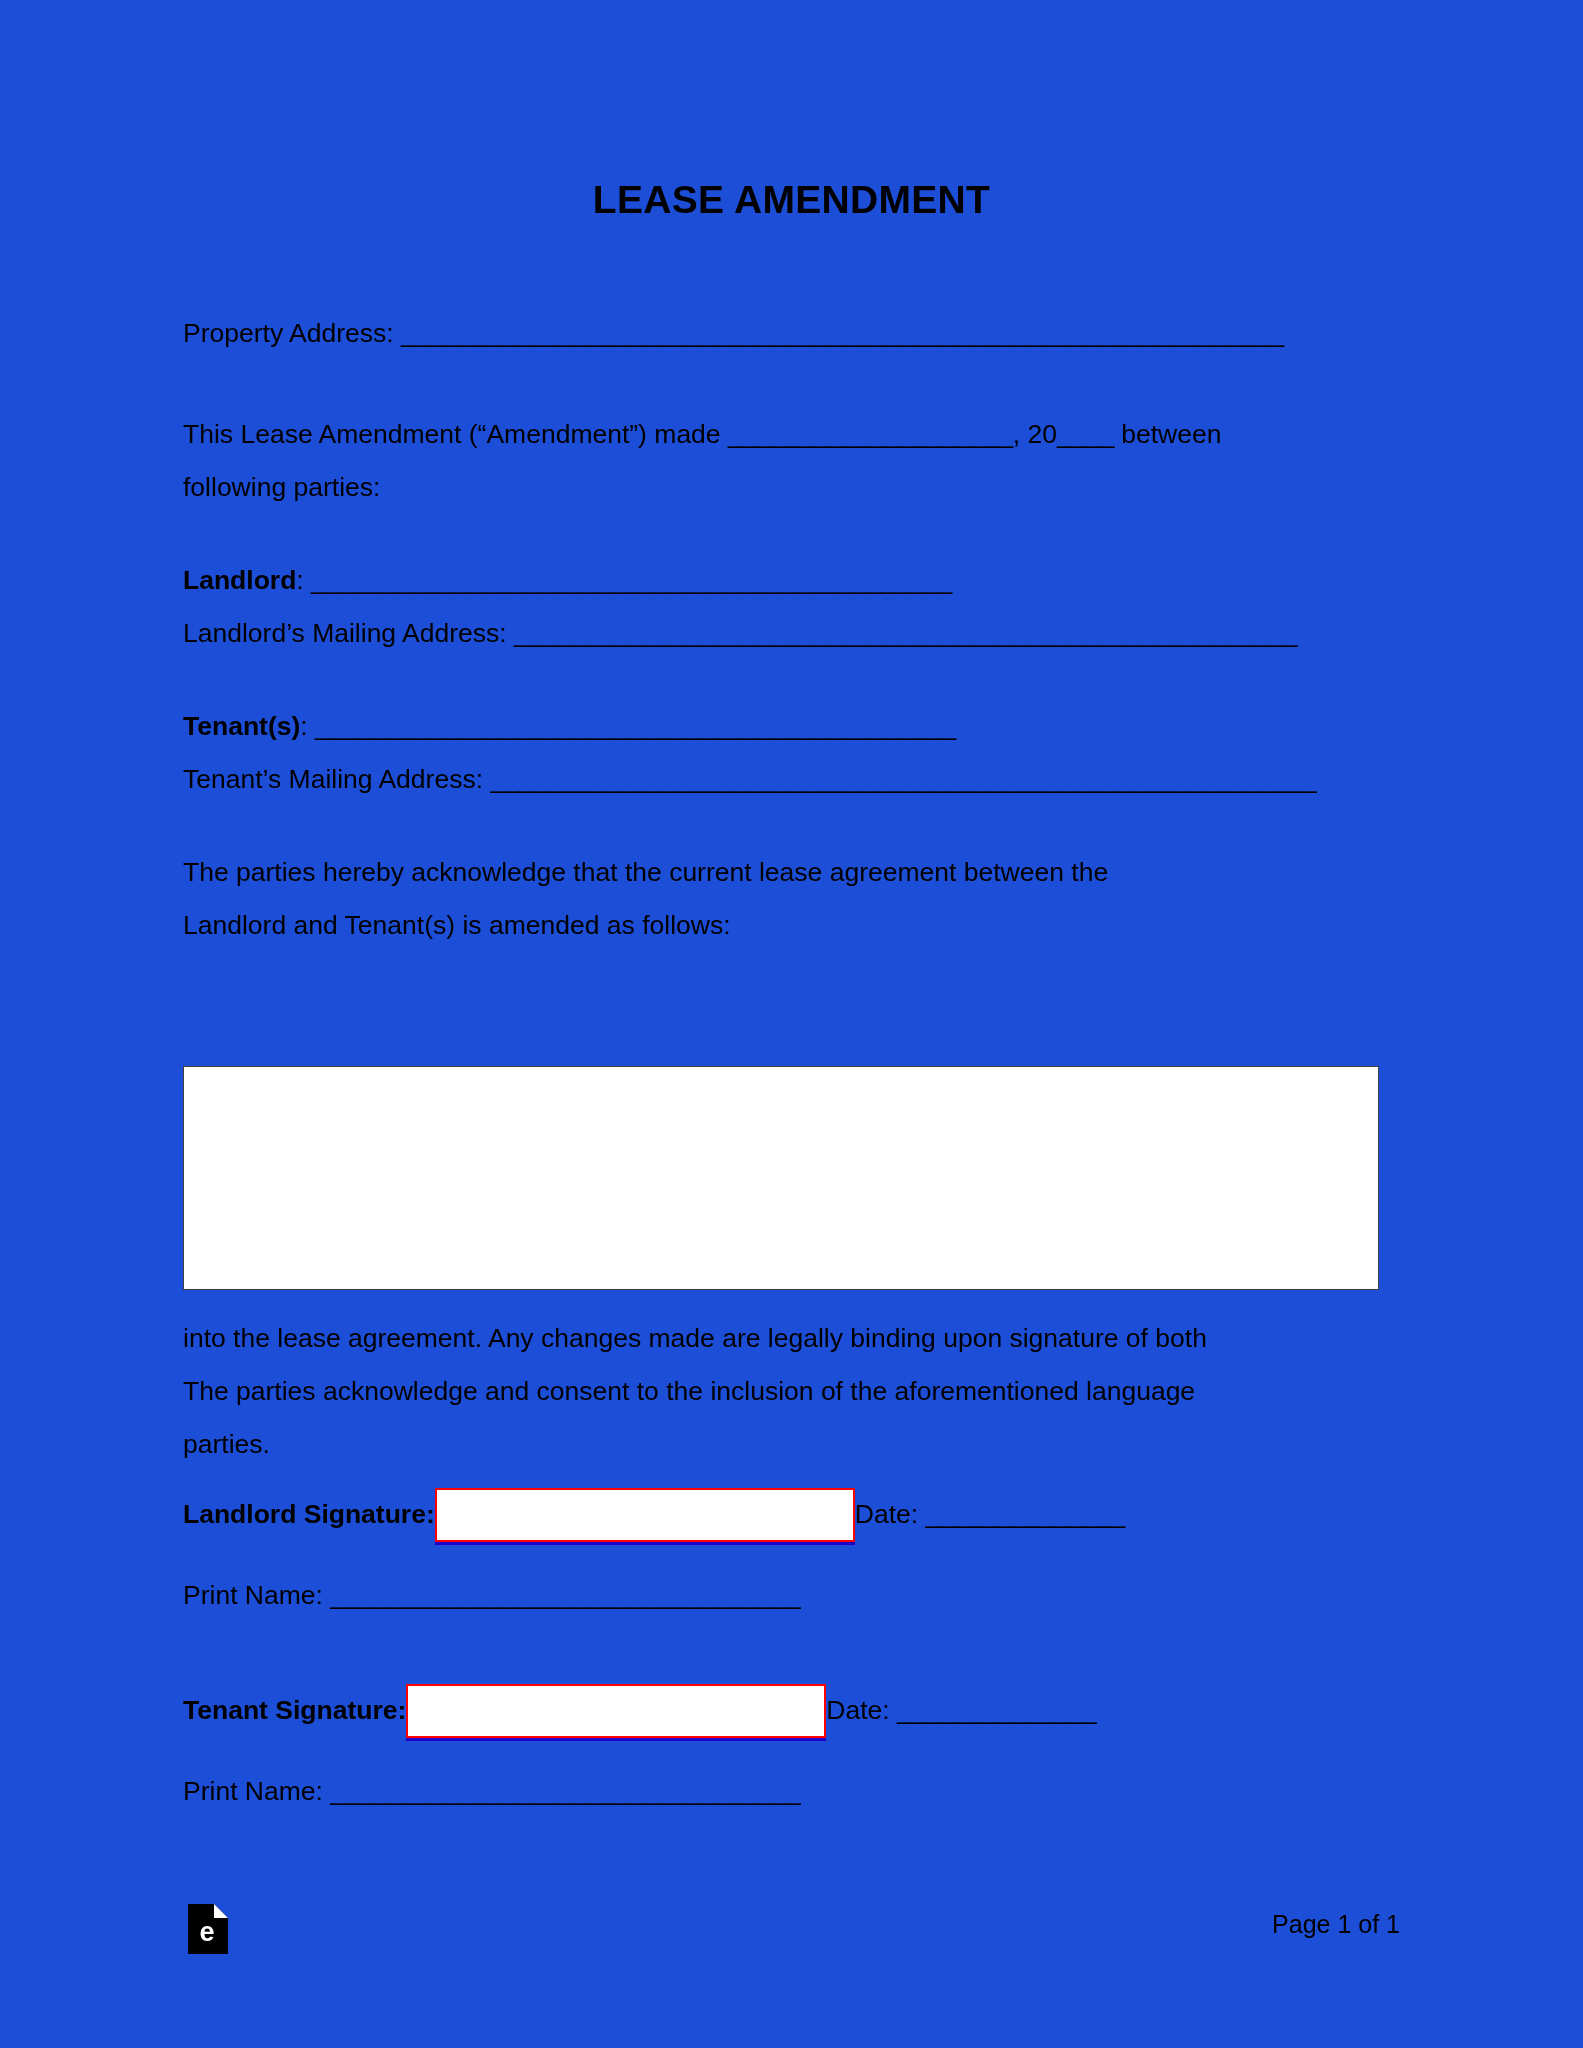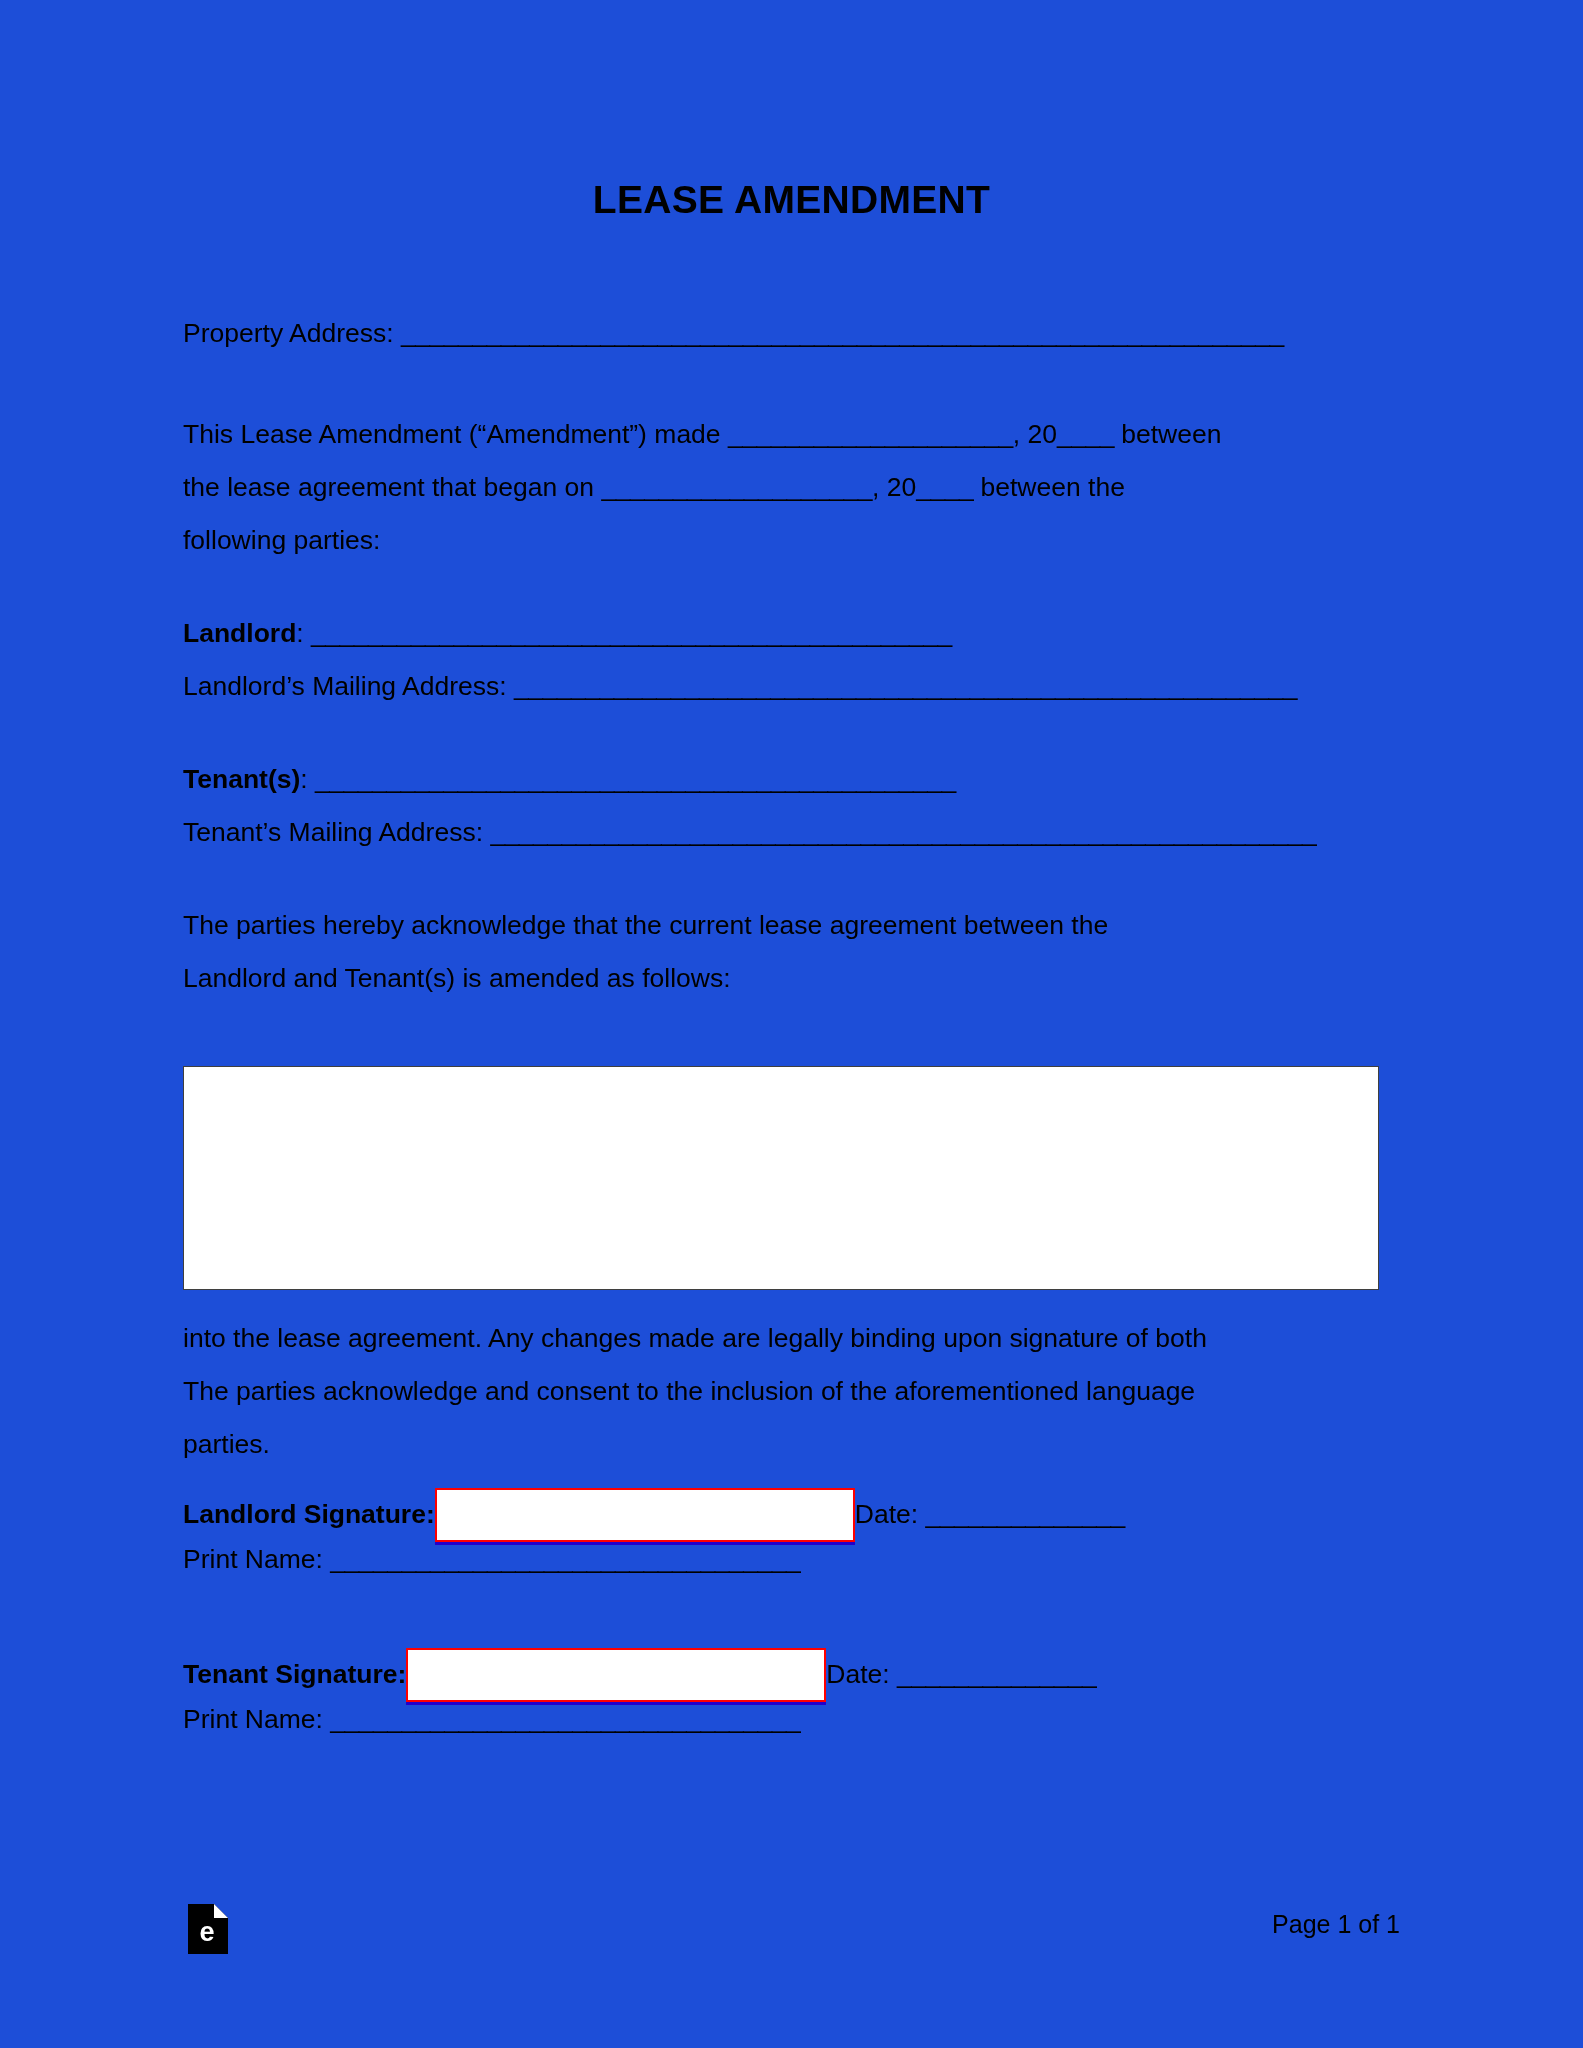--- a/index.html
+++ b/index.html
@@ -121,20 +121,21 @@
   }
   .sig-box.landlord { width: 420px; }
   .sig-box.tenant { width: 420px; }
 
   .date-label { font-size: 26.5px; }
 
   .print-row {
     height: 56px;
     white-space: nowrap;
     font-size: 26.5px;
+    margin-top: 36px;
   }
 
   .spacer-sig { height: 48px; }
 
   
   .footer-logo {
     position: absolute;
     left: 188px;
     top: 1904px;
     width: 40px;
@@ -159,23 +160,20 @@
 
     <div class="row">
       <span>Property Address: </span><span class="u">______________________________________________________________</span>
     </div>
 
     <div class="gap-lg"></div>
 
     <div class="para">
       <div class="row">
         <span>This Lease Amendment (“Amendment”) made </span><span class="u">____________________</span><span>, 20</span><span class="u">____</span><span> between</span>
-      </div>
-      <div class="row">
-        <span>the lease agreement that began on </span><span class="u">___________________</span><span>, 20</span><span class="u">____</span><span> between the</span>
       </div>
       <div class="row">following parties:</div>
     </div>
 
     <div class="gap-md"></div>
 
     <div class="row">
       <span class="bold">Landlord</span><span>: </span><span class="u">_____________________________________________</span>
     </div>
     <div class="row">

